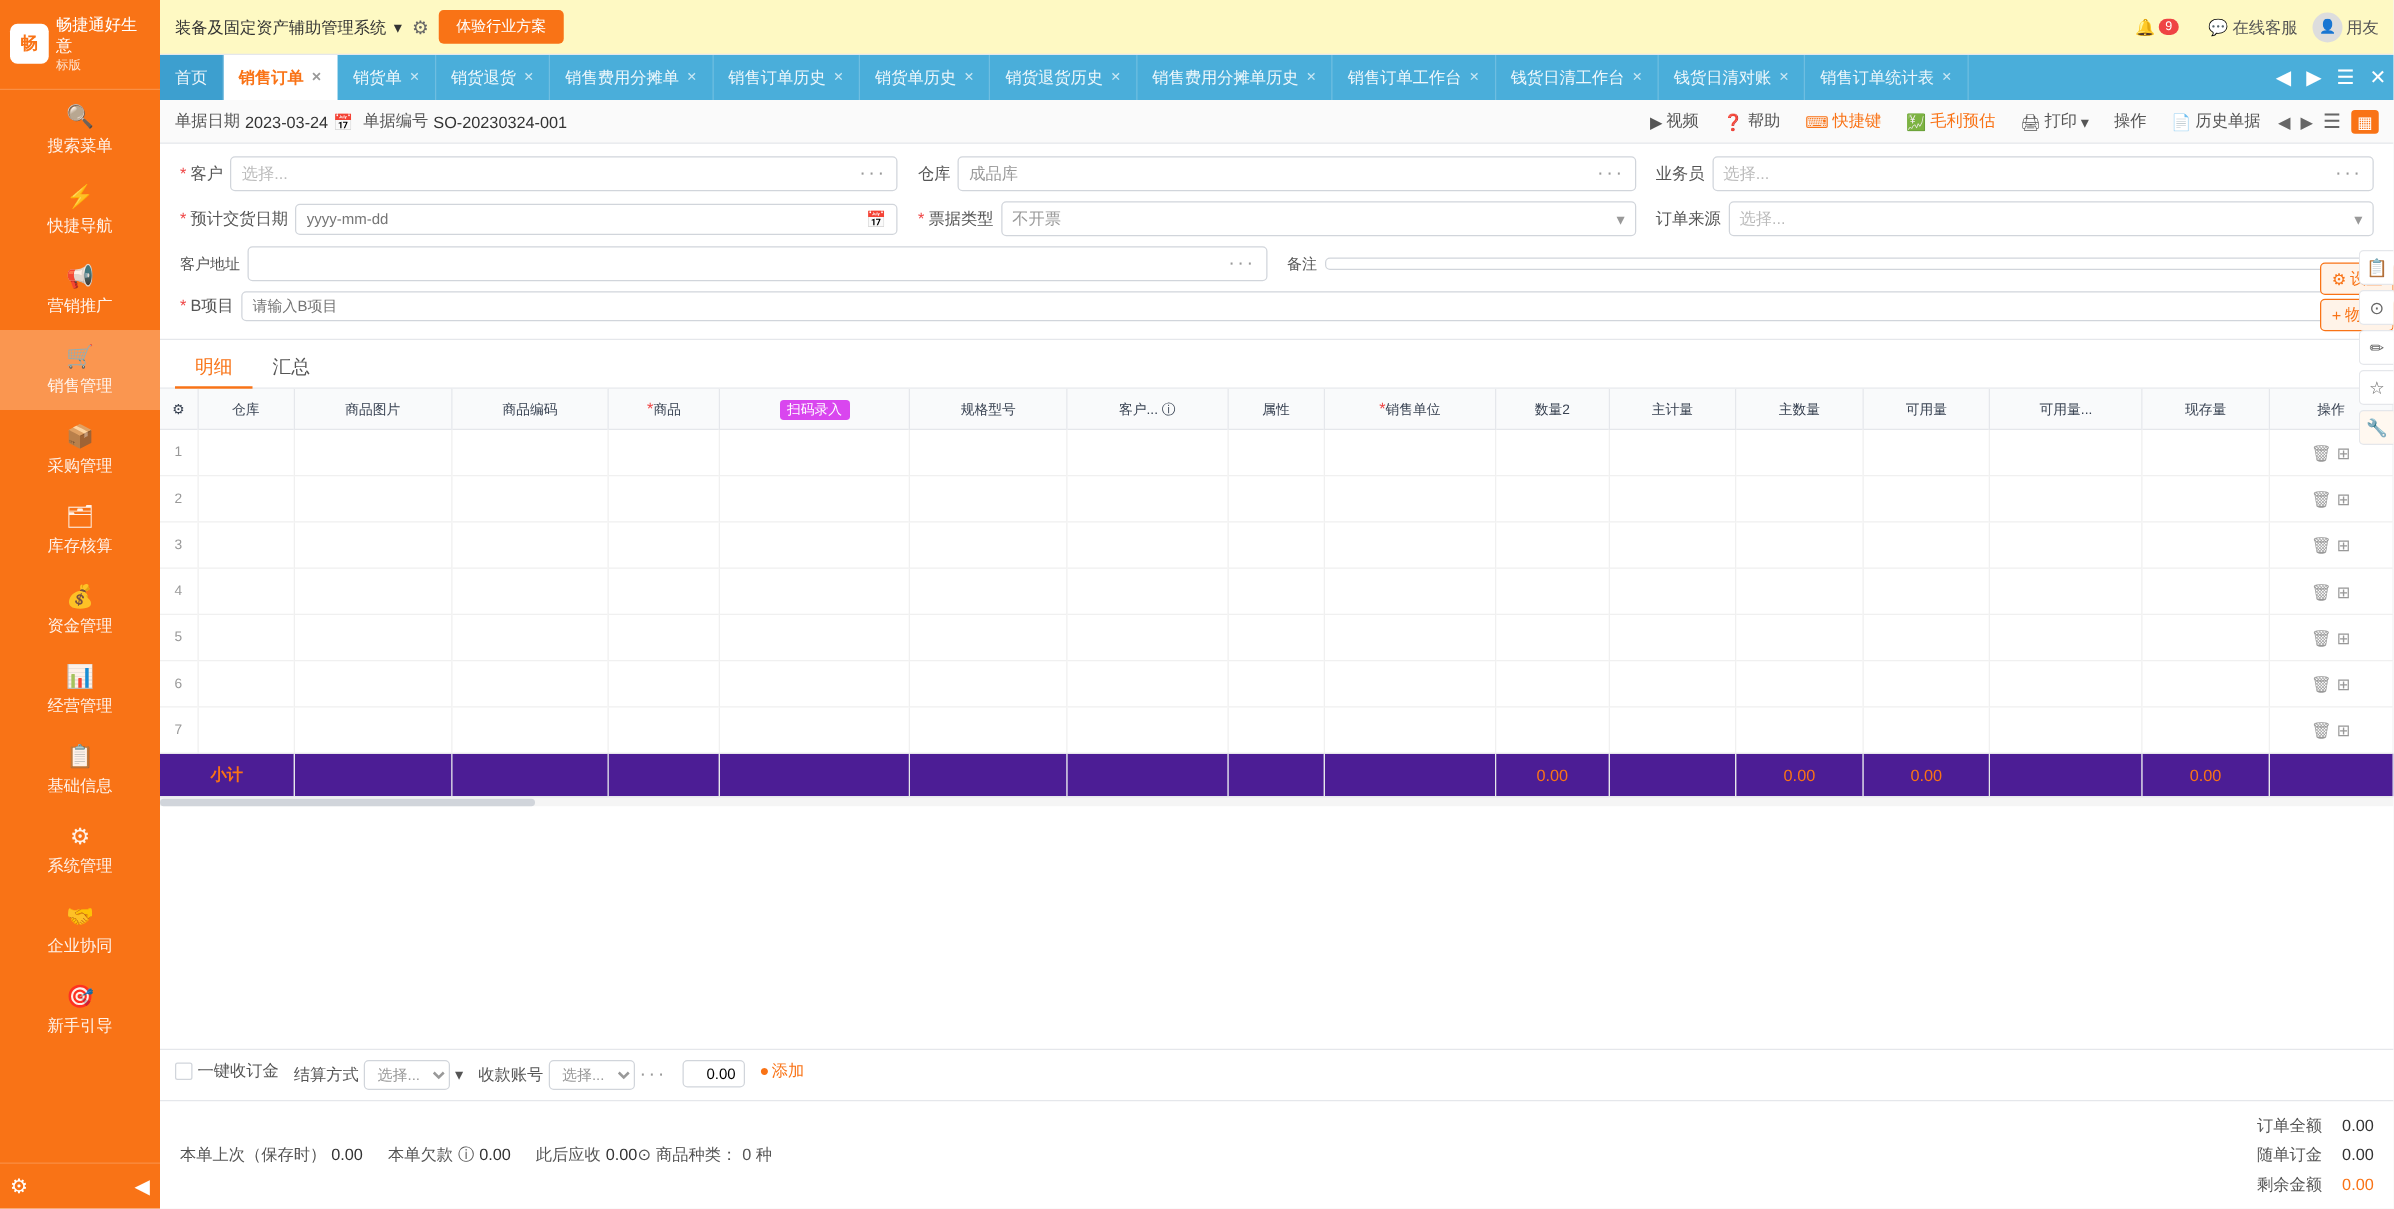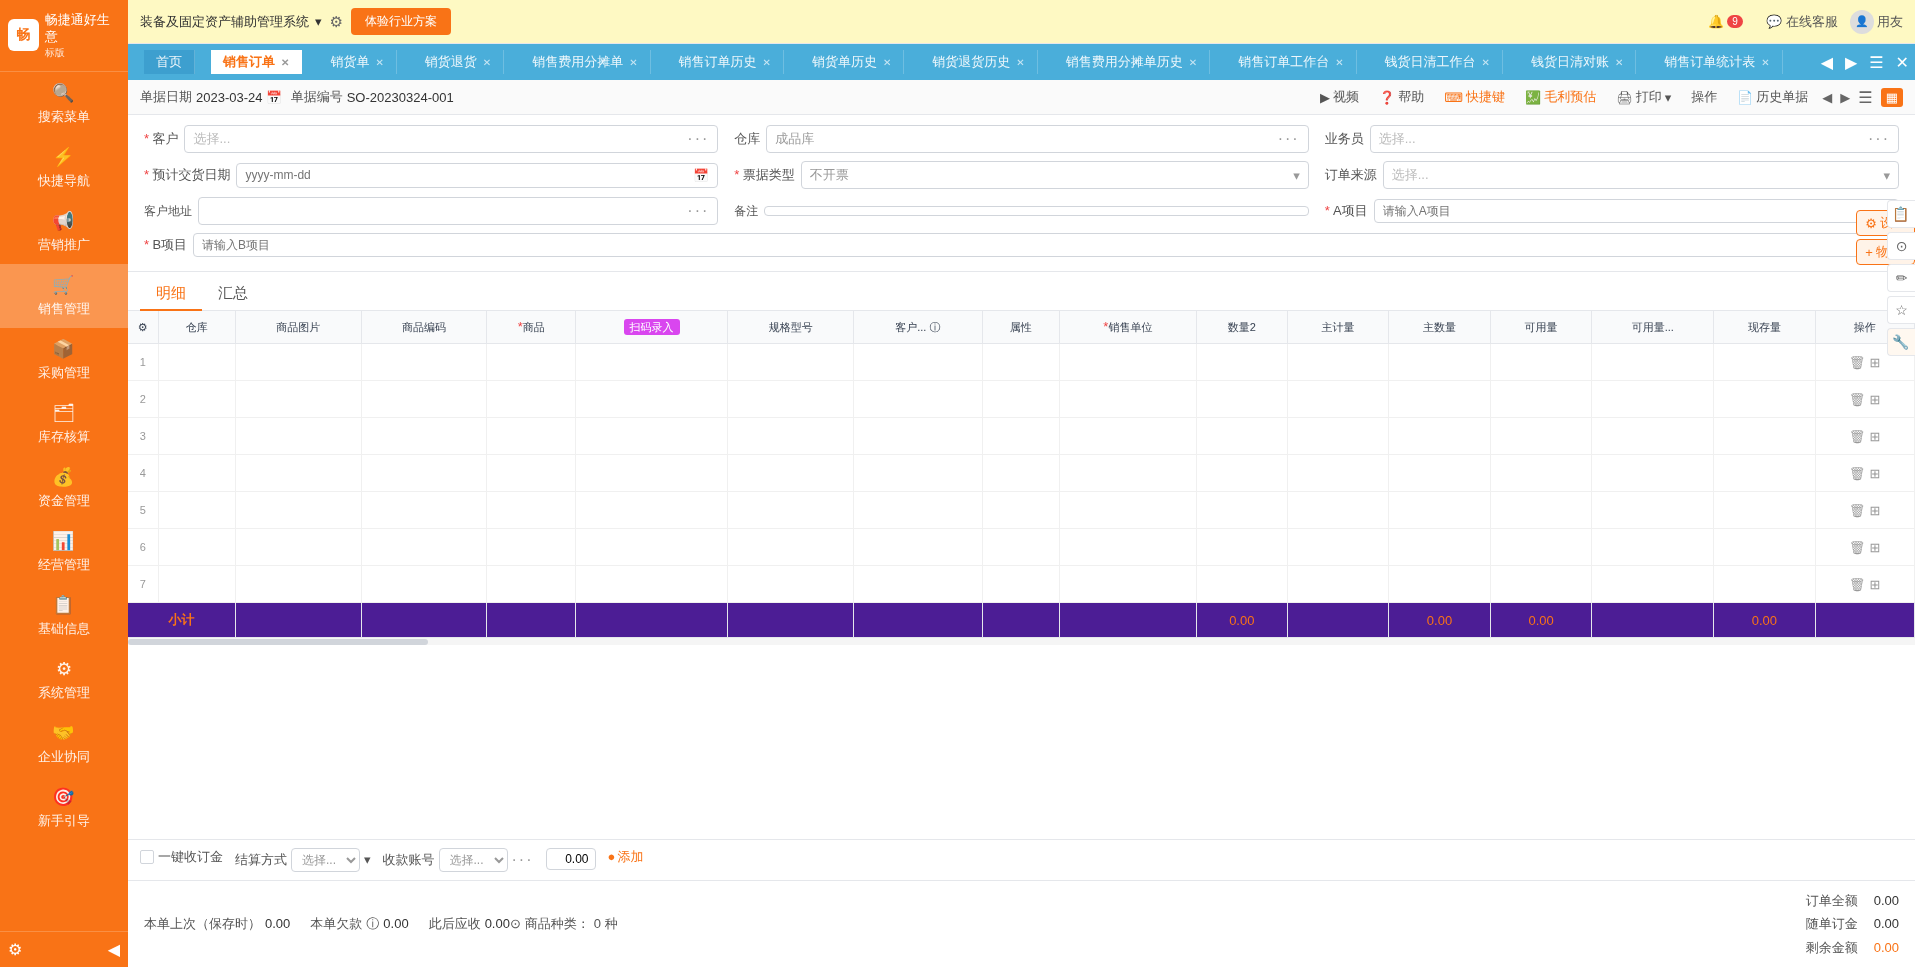--- a/index.html
+++ b/index.html
@@ -87,31 +87,30 @@
     .tabbar {
       background: #4aaeda;
       display: flex;
       align-items: center;
       height: 36px;
       flex-shrink: 0;
       overflow: hidden;
     }
     .tab {
       padding: 0 12px;
-      height: 24px;
+      height: 36px;
       display: flex;
       align-items: center;
       gap: 4px;
       cursor: pointer;
       color: rgba(255,255,255,0.9);
       font-size: 12px;
       white-space: nowrap;
       border-right: 1px solid rgba(255,255,255,0.2);
       flex-shrink: 0;
-      margin-left: 16px;
     }
     .tab.active { background: white; color: #f97316; font-weight: bold; }
     .tab.home { background: #3d9fcf; }
     .tab-close { font-size: 10px; color: rgba(255,255,255,0.7); margin-left: 2px; }
     .tab.active .tab-close { color: #999; }
     .tab-nav { margin-left: auto; display: flex; }
     .tab-nav span { color: white; padding: 0 6px; cursor: pointer; font-size: 16px; }
 
     
     .content {
@@ -642,26 +641,20 @@
           <div class="form-input" style="flex:2;min-width:200px;">
             <span style="color:#bbb;"></span>
             <span class="dots">···</span>
           </div>
         </div>
         <div class="form-field">
           <label>备注</label>
           <div class="form-input" style="flex:1.5;">
           </div>
         </div>
-        <div class="form-field">
-          <label><span class="required">*</span> <span>A项目</span></label>
-          <div class="form-input" style="flex:2;min-width:200px;">
-            <input type="text" style="border: none; outline: none; font-size: 12px; background: transparent; width: 100%; color: rgb(187, 187, 187);" placeholder="请输入A项目">
-          </div>
-        </div>
       </div>
 
       <div class="form-row">
         <div class="form-field">
           <label><span class="required">*</span> <span>B项目</span></label>
           <div class="form-input" style="flex:2;min-width:200px;">
             <input type="text" style="border: none; outline: none; font-size: 12px; background: transparent; width: 100%; color: rgb(187, 187, 187);" placeholder="请输入B项目">
           </div>
         </div>
       </div>

